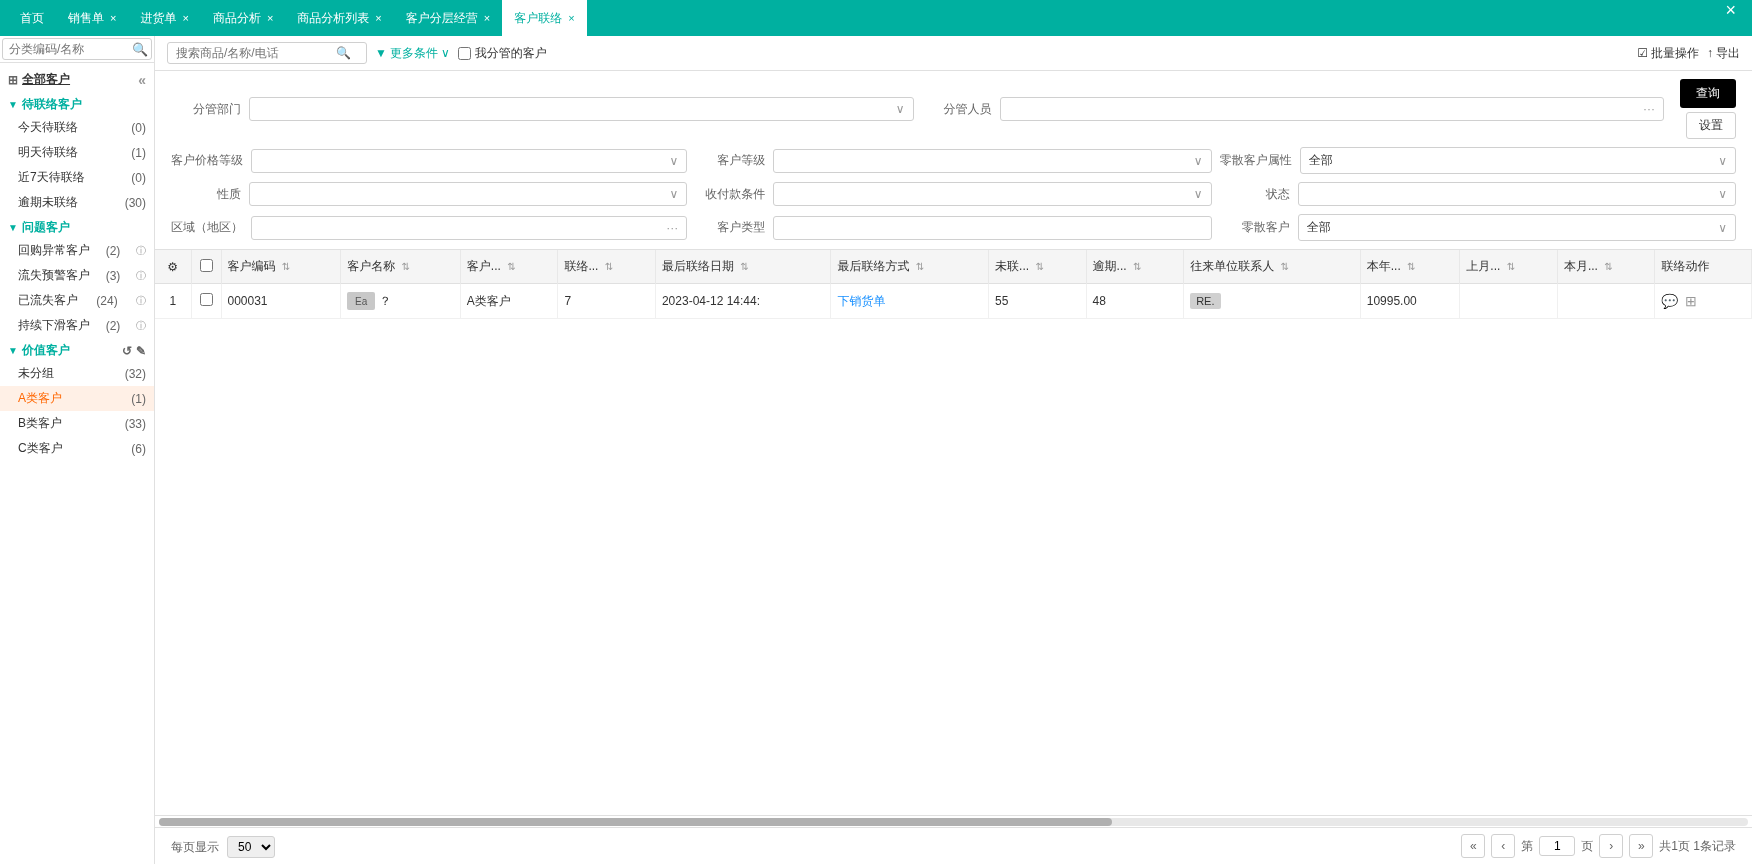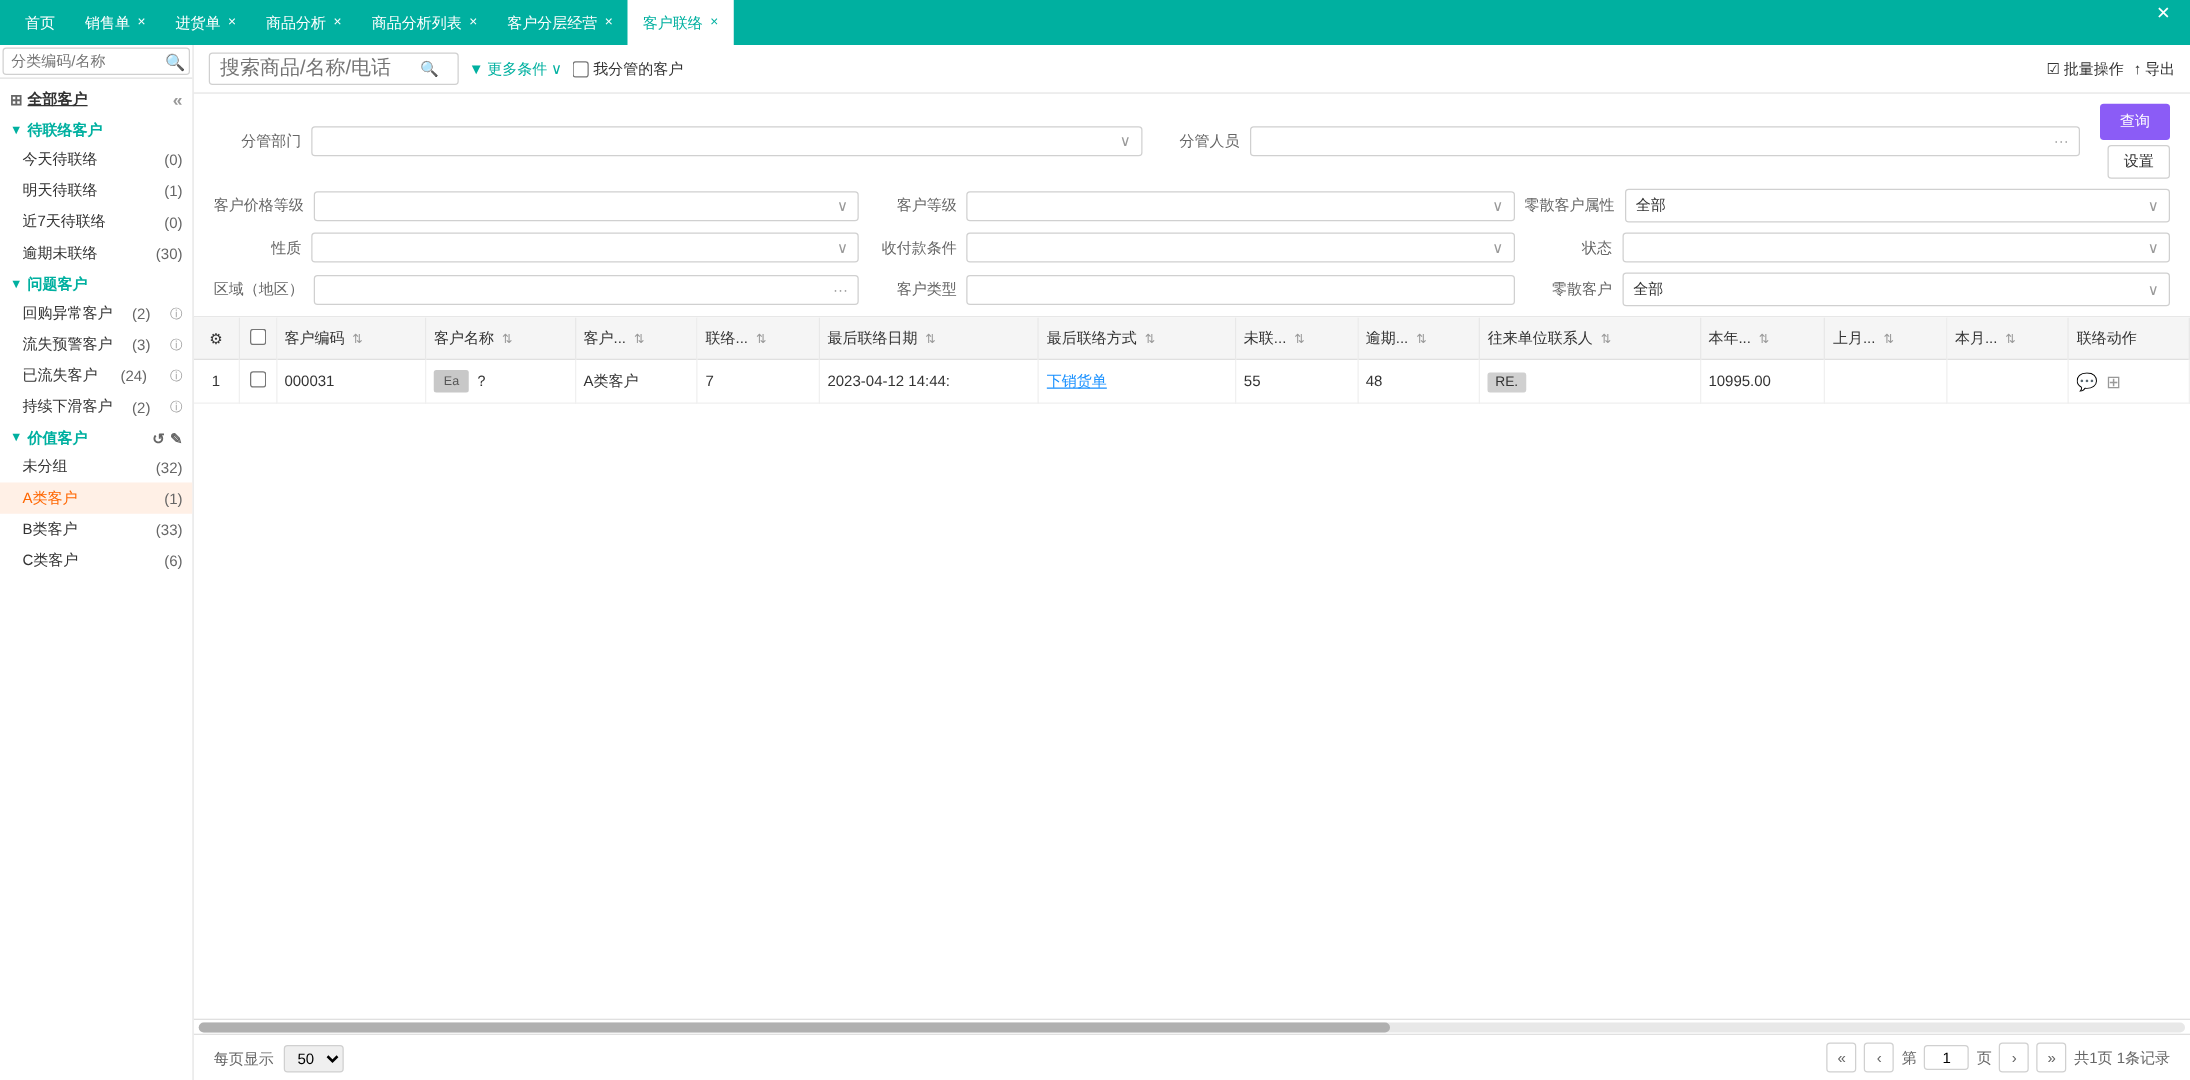--- a/index.html
+++ b/index.html
@@ -123,21 +123,21 @@
       display: flex;
       align-items: center;
       border: 1px solid #d0d0d0;
       border-radius: 3px;
       padding: 3px 8px;
       width: 200px;
     }
     .filter-search-box input {
       border: none;
       outline: none;
-      font-size: 16px;
+      font-size: 12px;
       color: #6d28d9;
       width: 160px;
     }
     .filter-more {
       color: #00b0a0;
       cursor: pointer;
       display: flex;
       align-items: center;
       gap: 3px;
     }
@@ -215,21 +215,21 @@
     .filter-dots { color: #999; cursor: pointer; margin-left: 4px; }
     .filter-actions {
       display: flex;
       flex-direction: column;
       align-items: flex-end;
       justify-content: flex-end;
       gap: 4px;
       margin-left: 8px;
     }
     .btn-search {
-      background: #8b5cf6;
+      background: #000000;
       color: white;
       border: none;
       border-radius: 3px;
       padding: 6px 16px;
       cursor: pointer;
       font-size: 12px;
     }
     .btn-settings {
       background: white;
       color: #333;
@@ -266,21 +266,21 @@
       position: relative;
     }
     th .col-sort { color: #999; margin-left: 3px; font-size: 10px; }
     td {
       padding: 8px 6px;
       color: #333;
       border-bottom: 1px solid #f0f0f0;
       border-right: 1px solid #f0f0f0;
       white-space: nowrap;
     }
-    .link-text { color: #1890ff; text-decoration: underline; cursor: pointer; margin-top: 10px; }
+    .link-text { color: #1890ff; cursor: pointer; margin-top: 10px; }
     .table-actions { display: flex; gap: 6px; align-items: center; }
     .action-icon { color: #999; cursor: pointer; font-size: 14px; }
 
     
     .pagination-bar {
       background: white;
       border-top: 1px solid #e0e0e0;
       padding: 6px 16px;
       display: flex;
       align-items: flex-end;

